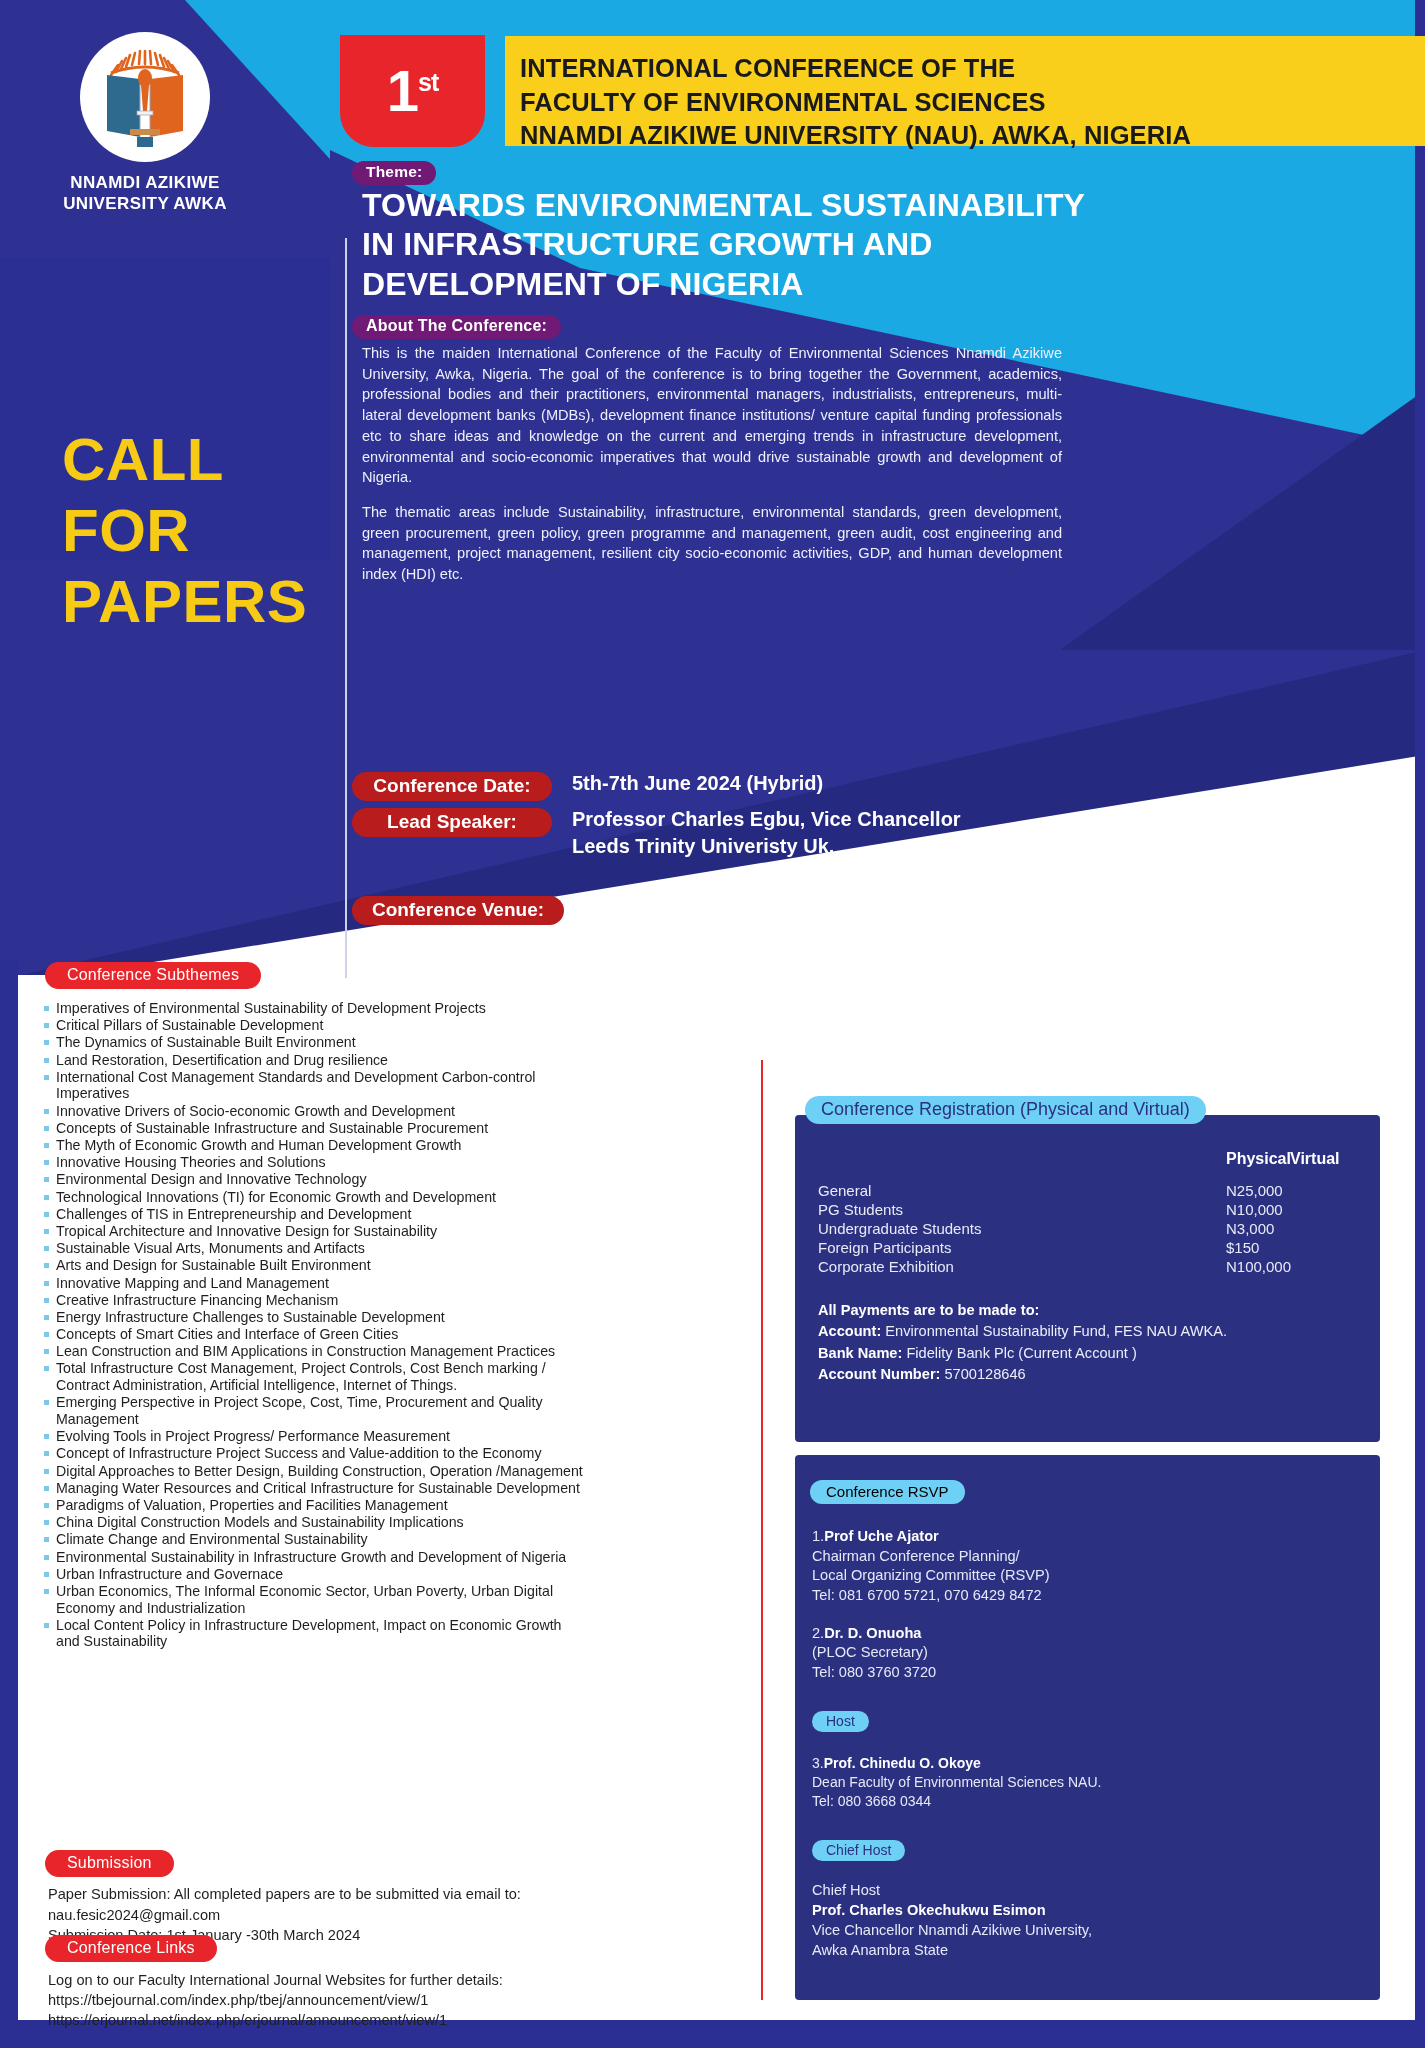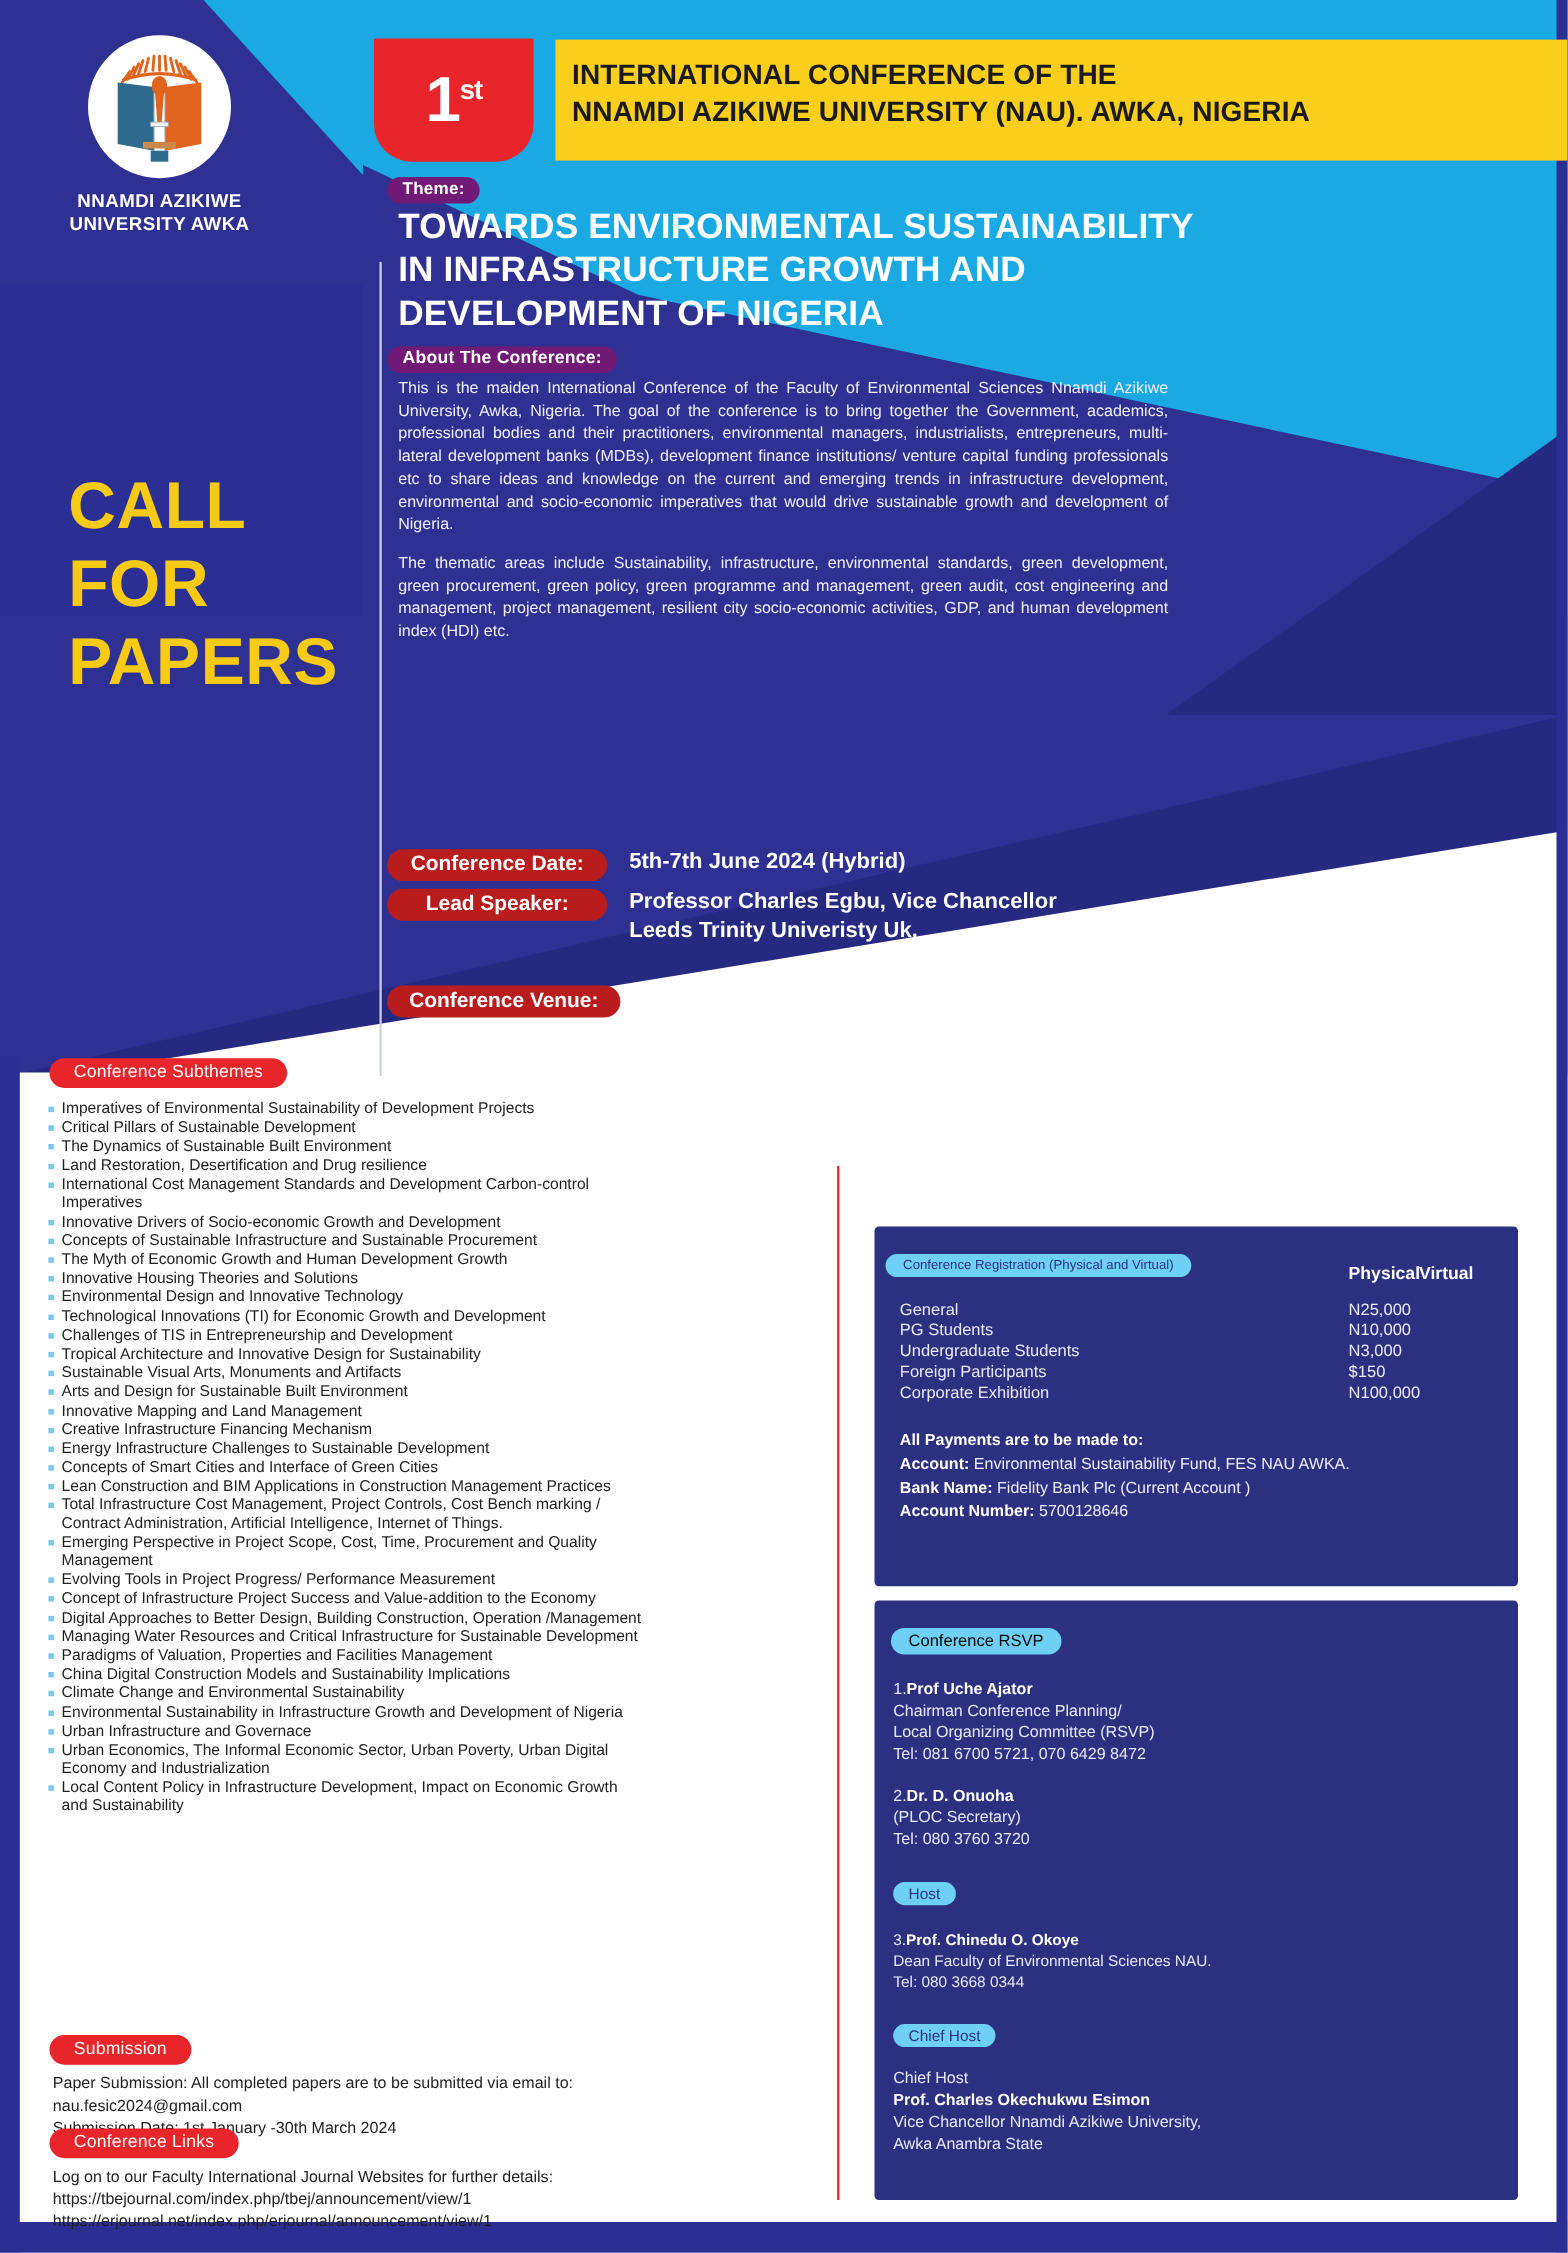--- a/index.html
+++ b/index.html
@@ -180,21 +180,21 @@
     background:#e8252a;
   }
   
   .reg-card{
     position:absolute;left:795px;top:1115px;width:585px;height:327px;
     background:#2b3180;border-radius:4px;
   }
   .pill-reg{
     position:absolute;left:805px;top:1096px;
     background:#6fd0f5;color:#2b3180;border-radius:16px;
-    padding:3px 16px 4px 16px;font-size:12px;margin-top:44px;
+    padding:3px 16px 4px 16px;font-size:18px;
   }
   .reg-head{
     position:absolute;color:#ffffff;font-weight:bold;font-size:16px;
   }
   .reg-body{
     position:absolute;left:818px;top:1182px;width:560px;
     color:#e8eaf8;font-size:15px;line-height:1.25;
   }
   .reg-col-name{position:absolute;left:0;width:250px;}
   .reg-col-phy{position:absolute;left:408px;width:140px;}
@@ -292,20 +292,21 @@
     <div style="white-space:pre-line">NNAMDI AZIKIWE
 UNIVERSITY AWKA</div>
   </div>
 
   <div class="yellow-band"></div>
   <div class="red-badge">
     <div class="ord"><span>1</span><span class="sup">st</span></div>
   </div>
   <div class="hdr-lines">
     <div>INTERNATIONAL CONFERENCE OF THE</div>
+    <div>FACULTY OF ENVIRONMENTAL SCIENCES</div>
     <div>NNAMDI AZIKIWE UNIVERSITY (NAU). AWKA, NIGERIA</div>
   </div>
 
   <div class="cfp">
     <div style="white-space:pre-line">CALL
 FOR
 PAPERS</div>
   </div>
 
   <div class="vline"></div>

